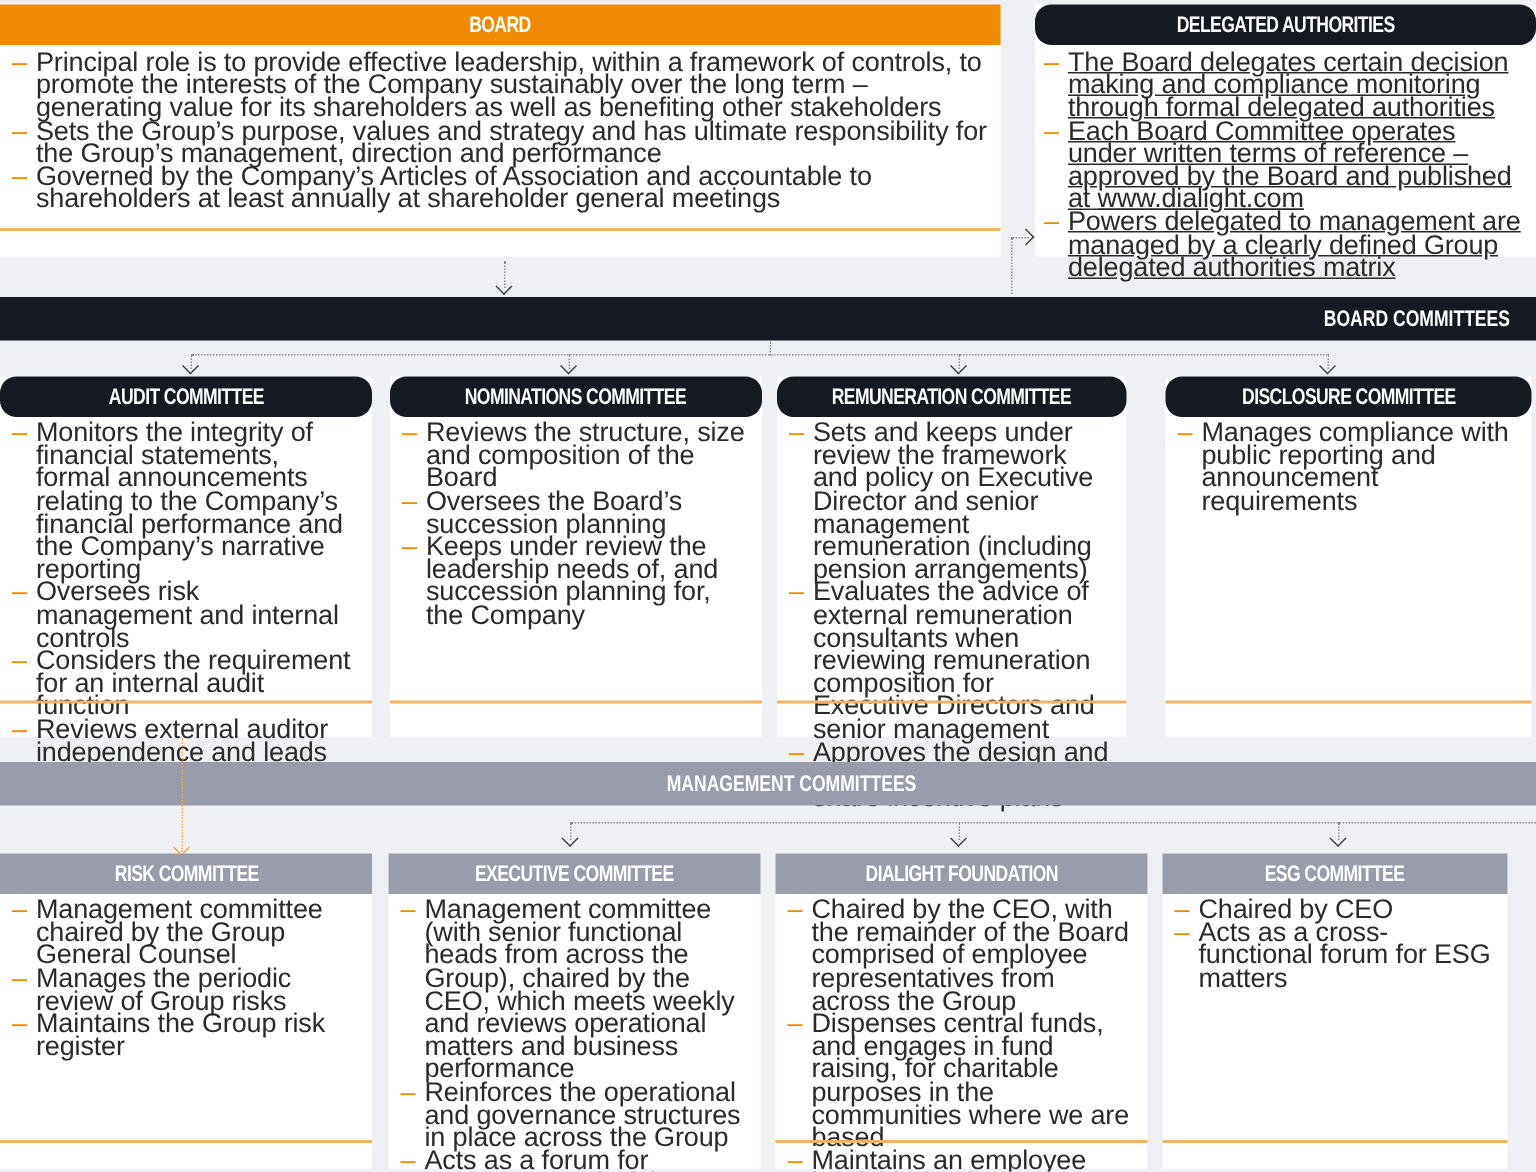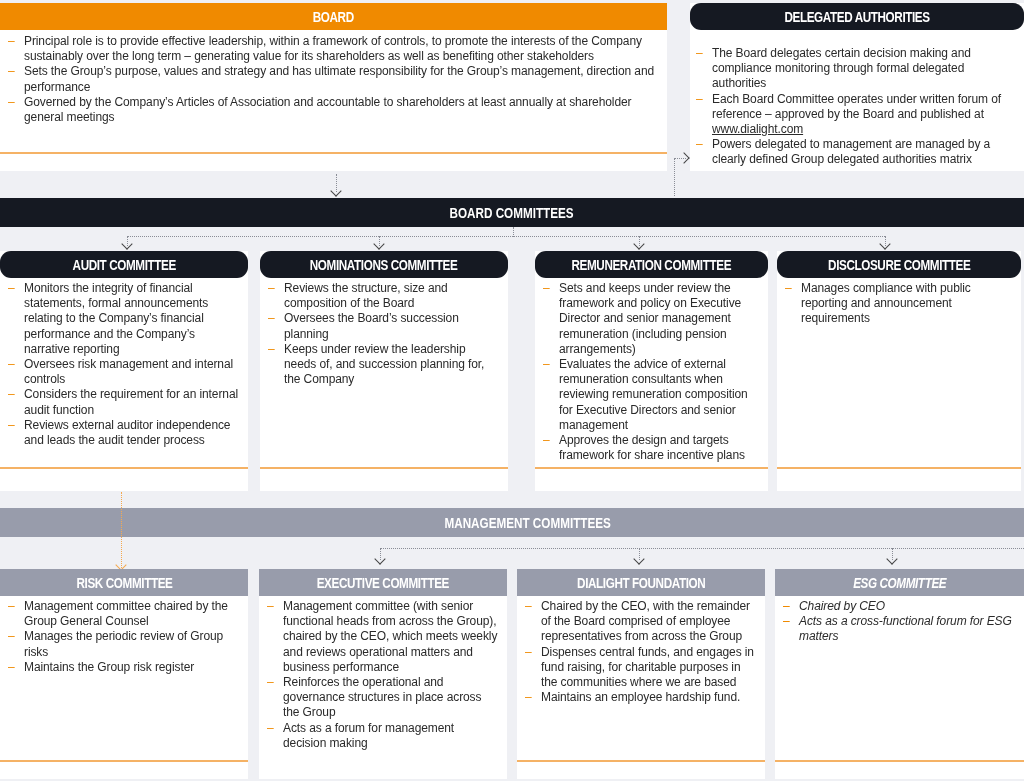--- a/index.html
+++ b/index.html
@@ -12,21 +12,21 @@
     font-family: "Liberation Sans", sans-serif; font-weight: bold; font-size: 15px;
     color: #fff; letter-spacing: -0.5px; transform-origin: center;
   }
   .hdr span { display: inline-block; transform: scaleX(0.78); white-space: nowrap; }
   .hdr.orange { background: #f08a00; }
   .hdr.dark { background: #151922; border-radius: 11px; }
   .hdr.grey { background: #989cab; }
 
   ul.bul { list-style: none; padding: 3px 8px 0 8px; }
   ul.bul li {
-    position: relative; padding-left: 16px; font-size: 12px; line-height: 15.2px;
+    position: relative; padding-left: 16px; font-size: 18px; line-height: 15.2px;
     color: #2a2a2a; letter-spacing: -0.1px;
   }
   ul.bul li::before {
     content: "–"; position: absolute; left: 0; top: 0; color: #f08a00;
   }
   .rule { position: absolute; left: 0; right: 0; height: 2px; background: #f5b265; }
 
   .banner {
     position: absolute; left: 0; width: 1024px; height: 29px;
     display: flex; align-items: center; justify-content: center;
@@ -61,34 +61,34 @@
     <li>Sets the Group’s purpose, values and strategy and has ultimate responsibility for the Group’s management, direction and performance</li>
     <li>Governed by the Company’s Articles of Association and accountable to shareholders at least annually at shareholder general meetings</li>
   </ul>
   <div class="rule" style="top:149px;"></div>
 </div>
 
 <div class="box" style="left:690px; top:3px; width:334px; height:168px;">
   <div class="hdr dark">
       <span>DELEGATED AUTHORITIES</span>
     </div>
-  <ul class="bul" style="padding-top:16px; padding-left:6px;">
+  <ul class="bul" style="padding-top:4px; padding-left:6px;text-decoration:underline;">
     <li>The Board delegates certain decision making and compliance monitoring through formal delegated authorities</li>
-    <li><span>Each Board Committee operates under written forum of reference – approved by the Board and published at</span> <a class="link">www.dialight.com</a></li>
+    <li><span>Each Board Committee operates under written terms of reference – approved by the Board and published at</span> <a class="link">www.dialight.com</a></li>
     <li>Powers delegated to management are managed by a clearly defined Group delegated authorities matrix</li>
   </ul>
 </div>
 
 <div class="dline v" style="left:336px; top:174px; height:18px;"></div>
 <div class="arrow" style="left:332px; top:187px;"></div>
 <div class="dline v" style="left:674px; top:158px; height:38px;"></div>
 <div class="dline h" style="left:674px; top:158px; width:12px;"></div>
 <div class="arrow right" style="left:680px; top:154px;"></div>
 
-<div class="banner dark" style="top:198px;">
+<div class="banner dark" style="top:198px;justify-content:flex-end;">
     <span>BOARD COMMITTEES</span>
   </div>
 
 <div class="dline v" style="left:513px; top:227px; height:10px;"></div>
 <div class="dline h" style="left:127px; top:236px; width:758px;"></div>
 <div class="dline v" style="left:127px; top:236px; height:10px;"></div>
 <div class="arrow" style="left:123px; top:240px;"></div>
 <div class="dline v" style="left:379px; top:236px; height:10px;"></div>
 <div class="arrow" style="left:375px; top:240px;"></div>
 <div class="dline v" style="left:639px; top:236px; height:10px;"></div>
@@ -114,21 +114,21 @@
       <span>NOMINATIONS COMMITTEE</span>
     </div>
   <ul class="bul">
     <li>Reviews the structure, size and composition of the Board</li>
     <li>Oversees the Board’s succession planning</li>
     <li>Keeps under review the leadership needs of, and succession planning for, the Company</li>
   </ul>
   <div class="rule" style="top:216px;"></div>
 </div>
 
-<div class="box" style="left:535px; top:251px; width:233px; height:240px;">
+<div class="box" style="left:518px; top:251px; width:233px; height:240px;">
   <div class="hdr dark">
       <span>REMUNERATION COMMITTEE</span>
     </div>
   <ul class="bul">
     <li>Sets and keeps under review the framework and policy on Executive Director and senior management remuneration (including pension arrangements)</li>
     <li>Evaluates the advice of external remuneration consultants when reviewing remuneration composition for Executive Directors and senior management</li>
     <li>Approves the design and targets framework for share incentive plans</li>
   </ul>
   <div class="rule" style="top:216px;"></div>
 </div>
@@ -186,21 +186,21 @@
       <span>DIALIGHT FOUNDATION</span>
     </div>
   <ul class="bul">
     <li>Chaired by the CEO, with the remainder of the Board comprised of employee representatives from across the Group</li>
     <li>Dispenses central funds, and engages in fund raising, for charitable purposes in the communities where we are based</li>
     <li>Maintains an employee hardship fund.</li>
   </ul>
   <div class="rule" style="top:191px;"></div>
 </div>
 
-<div class="box" style="left:775px; top:569px; width:249px; height:210px;font-style:italic;">
+<div class="box" style="left:775px; top:569px; width:230px; height:210px;">
   <div class="hdr grey">
       <span>ESG COMMITTEE</span>
     </div>
   <ul class="bul">
     <li>Chaired by CEO</li>
     <li>Acts as a cross-functional forum for ESG matters</li>
   </ul>
   <div class="rule" style="top:191px;"></div>
 </div>
 

